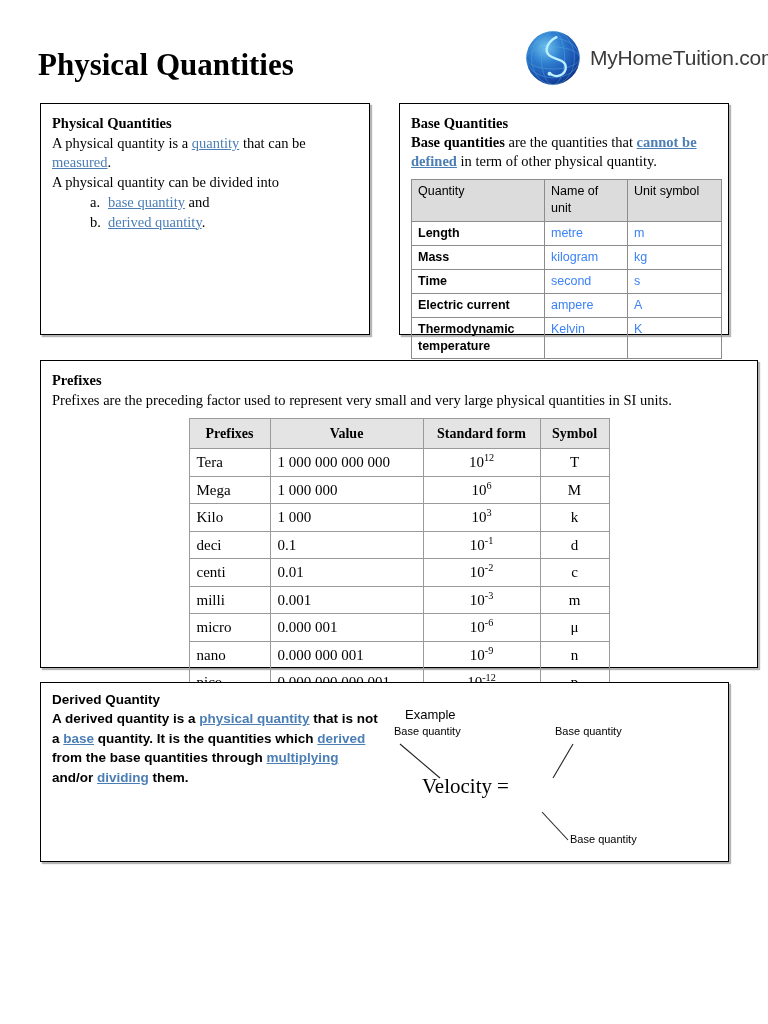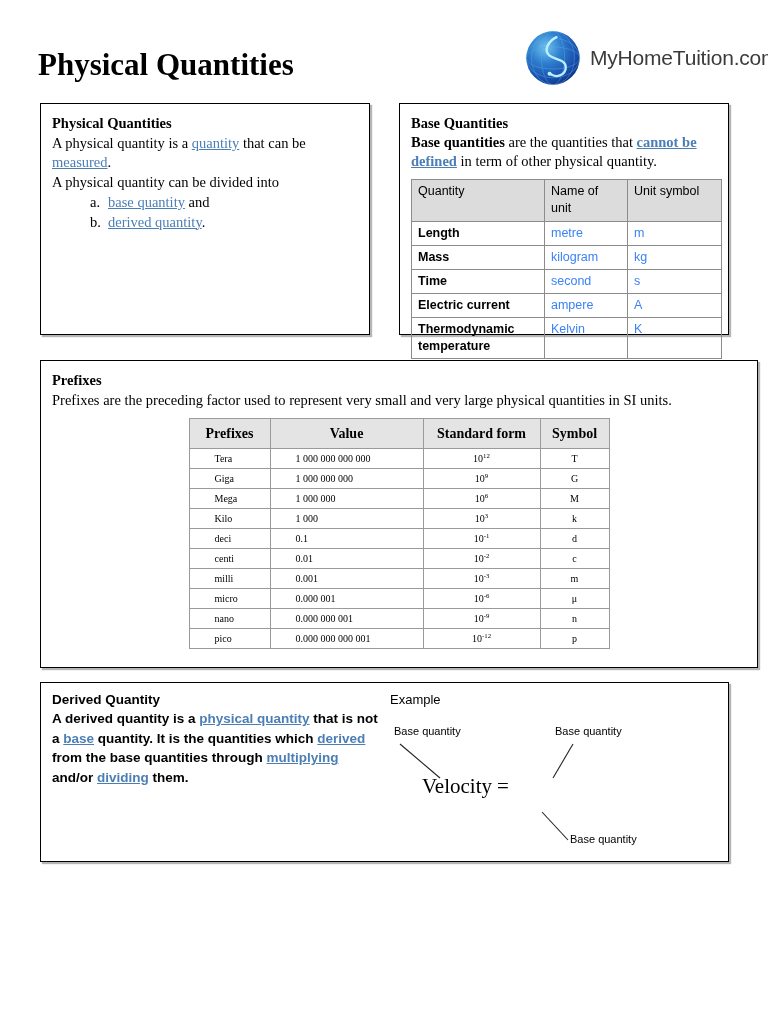--- a/index.html
+++ b/index.html
@@ -144,22 +144,22 @@
   
   table.px {
     border-collapse: collapse;
     margin: 8px auto 0 auto;
     width: 420px;
     table-layout: fixed;
   }
   table.px th, table.px td {
     border: 1px solid #9a9a9a;
     font-family: "Liberation Serif", "DejaVu Serif", serif;
-    font-size: 10px;
-    padding: 2px 25px;
+    font-size: 15px;
+    padding: 2px 7px;
     line-height: 1.5;
   }
   table.px thead th {
     background: #e4e4e4;
     font-weight: bold;
     text-align: center;
     font-size: 14px;
     padding: 4px 6px;
   }
   table.px td.c-prefix { text-align: left; }
@@ -197,21 +197,21 @@
   .dq-right {
     position: absolute;
     left: 349px;
     top: 9px;
     width: 330px;
     height: 162px;
   }
   .example-label {
     font-family: "Liberation Sans", "DejaVu Sans", sans-serif;
     font-size: 13px;
-    margin: 0;
+    margin: 15px;
   }
   .diagram { position: absolute; left: 0; top: 0; width: 340px; height: 165px; }
   .d-lbl {
     position: absolute;
     font-family: "Liberation Sans", "DejaVu Sans", sans-serif;
     font-size: 11px;
     white-space: nowrap;
   }
   .formula {
     position: absolute;
@@ -336,26 +336,20 @@
         </tr>
       </thead>
       <tbody id="px-body">
           <tr>
             <td class="c-prefix">Tera</td>
             <td class="c-value">1 000 000 000 000</td>
             <td class="c-std"><span>10</span><sup>12</sup></td>
             <td class="c-sym">T</td>
           </tr>
           <tr>
-            <td class="c-prefix">Giga</td>
-            <td class="c-value">1 000 000 000</td>
-            <td class="c-std"><span>10</span><sup>9</sup></td>
-            <td class="c-sym">G</td>
-          </tr>
-          <tr>
             <td class="c-prefix">Mega</td>
             <td class="c-value">1 000 000</td>
             <td class="c-std"><span>10</span><sup>6</sup></td>
             <td class="c-sym">M</td>
           </tr>
           <tr>
             <td class="c-prefix">Kilo</td>
             <td class="c-value">1 000</td>
             <td class="c-std"><span>10</span><sup>3</sup></td>
             <td class="c-sym">k</td>

